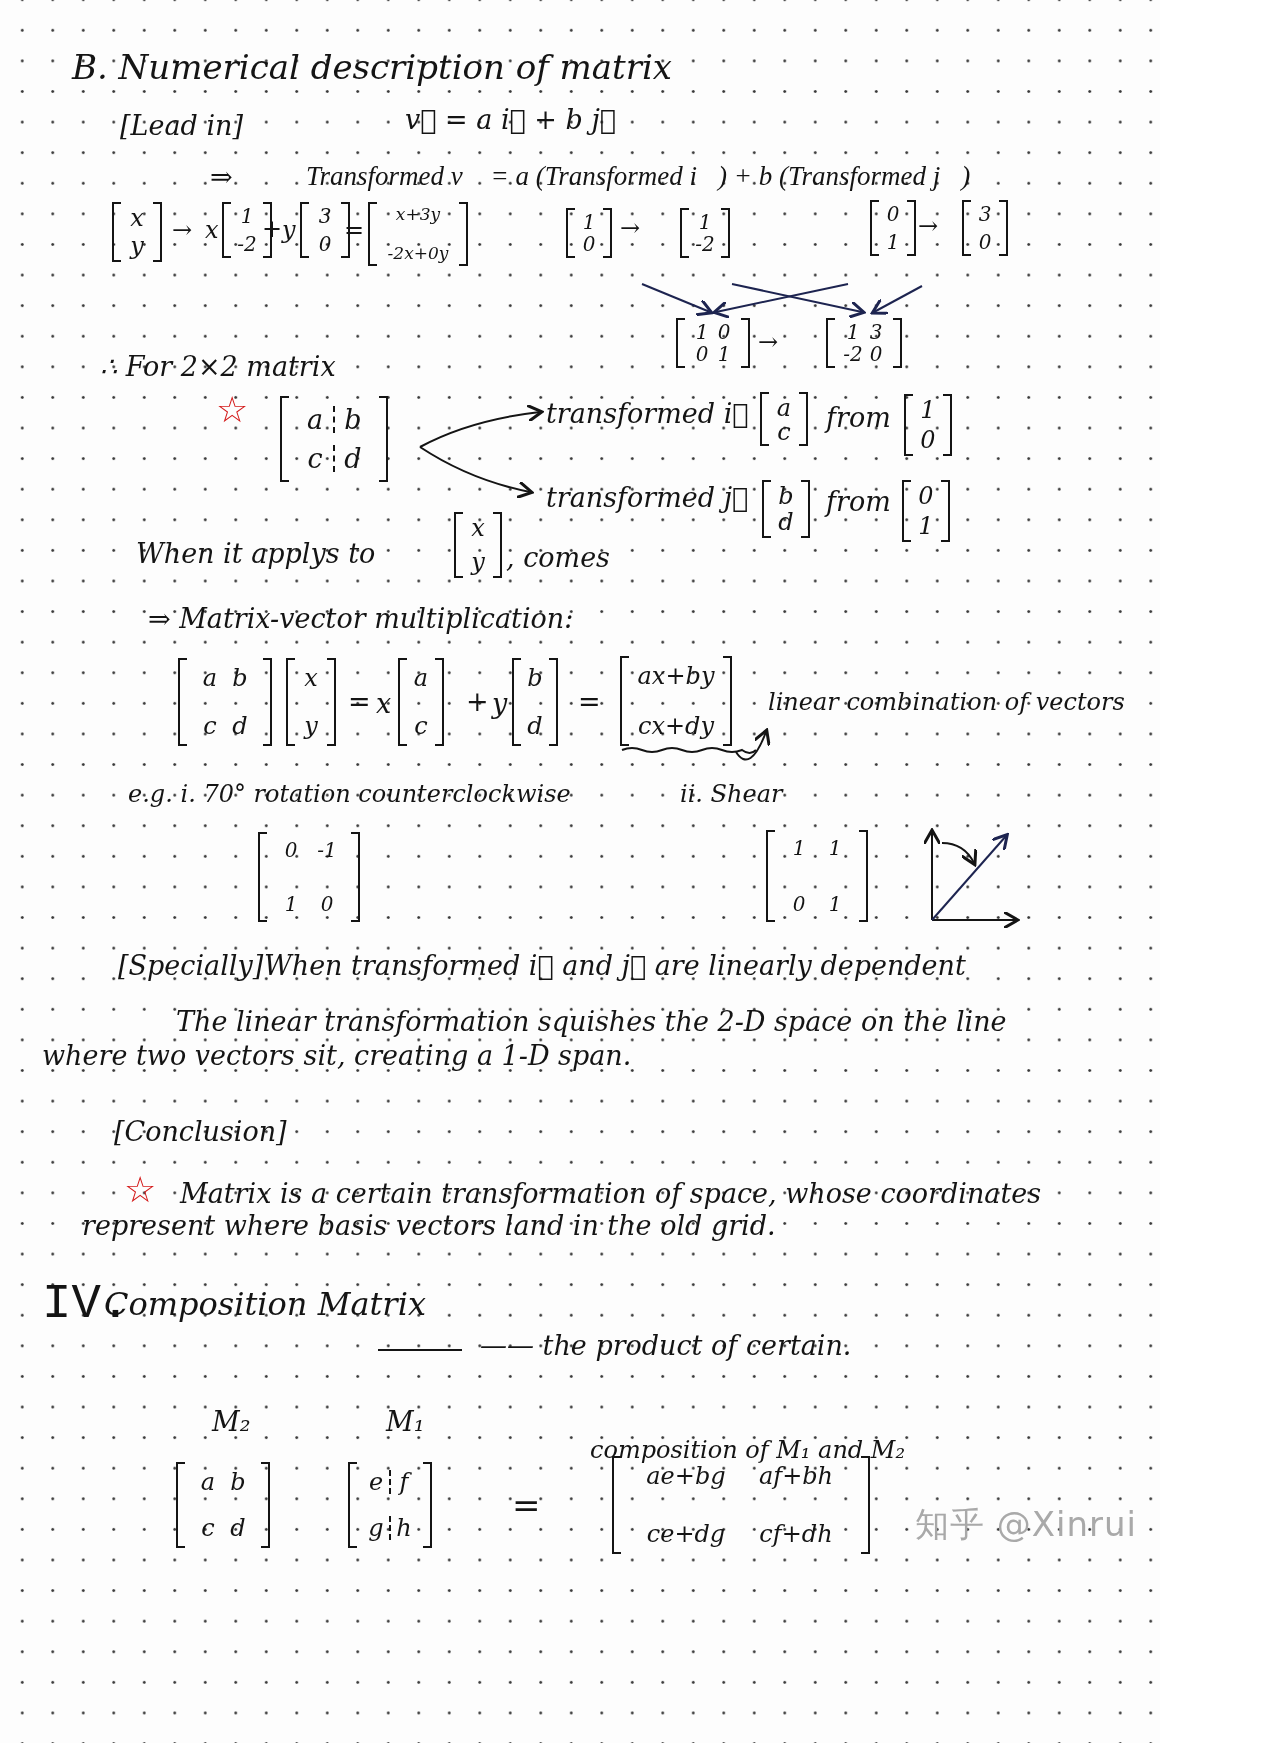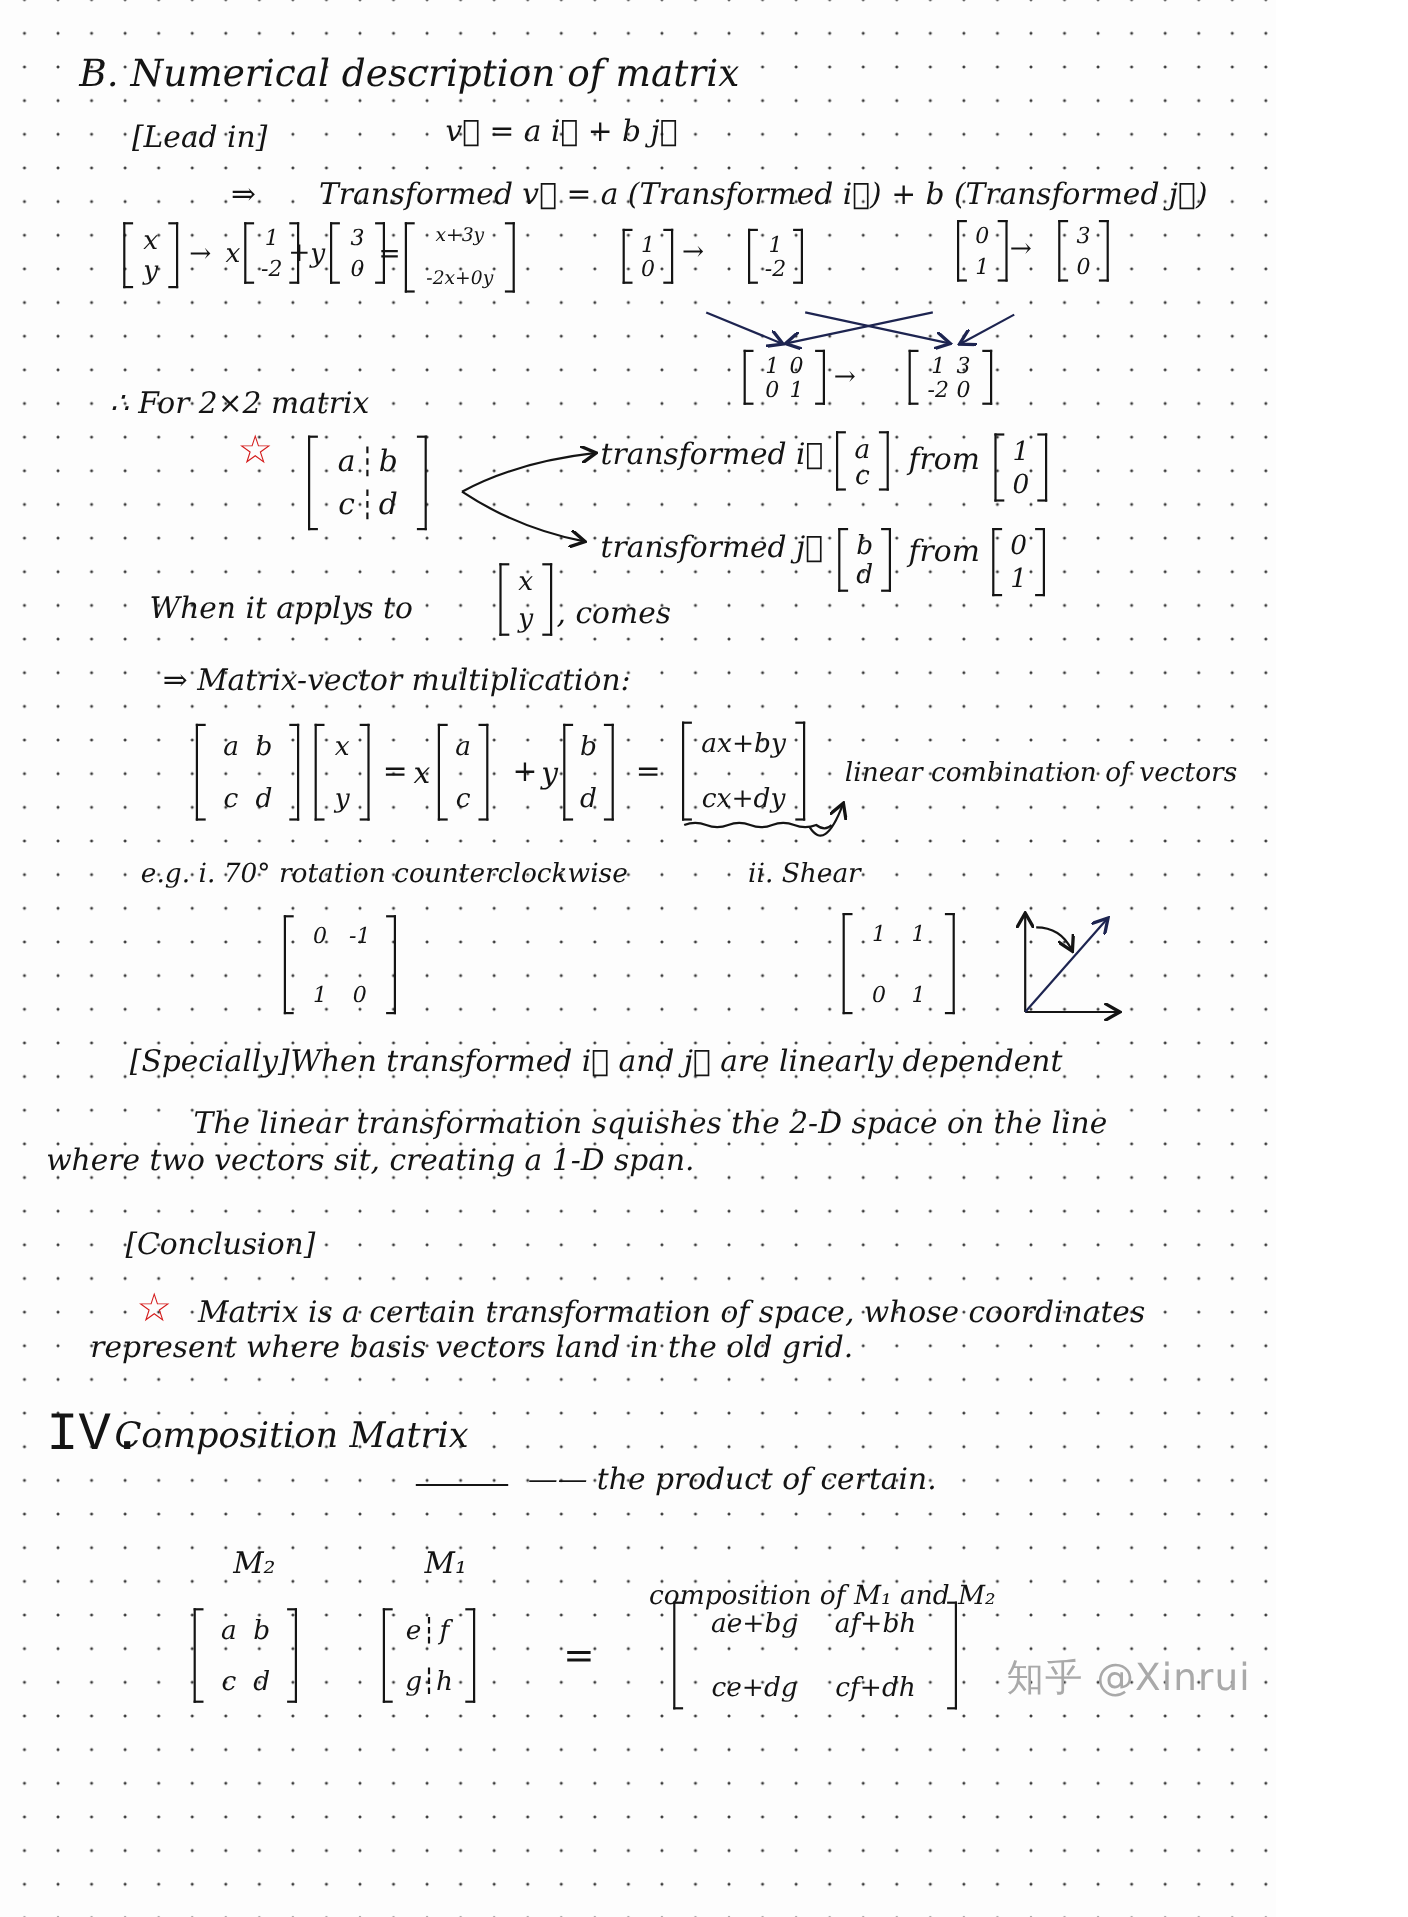--- a/index.html
+++ b/index.html
@@ -30,21 +30,21 @@
 </style>
 </head>
 <body>
 
 <div class="paper"></div>
 
 <div class="t h1" style="left:72px;top:50px;">B. Numerical description of matrix</div>
 <div class="t b" style="left:120px;top:112px;">[Lead in]</div>
 <div class="t b" style="left:405px;top:106px;">v⃗ = a i⃗ + b j⃗</div>
 <div class="t b roman" style="left:210px;top:163px;">⇒</div>
-<div class="t b" style="left:290px;top:163px;">Transformed v⃗ = a (Transformed i⃗) + b (Transformed j⃗)</div>
+<div class="t b" style="left:306px;top:163px;font-family:Liberation Serif, serif;">Transformed v⃗ = a (Transformed i⃗) + b (Transformed j⃗)</div>
 
 <div class="mat" style="left:112px;top:202px;height:60px;">
   <div class="br l"></div>
   <div class="cells s" style="grid-template-columns:20px;">
     <span>x</span>
       <span>y</span>
   </div>
   <div class="br r"></div>
 </div>
 <div class="t s roman" style="left:172px;top:218px;">→</div>

